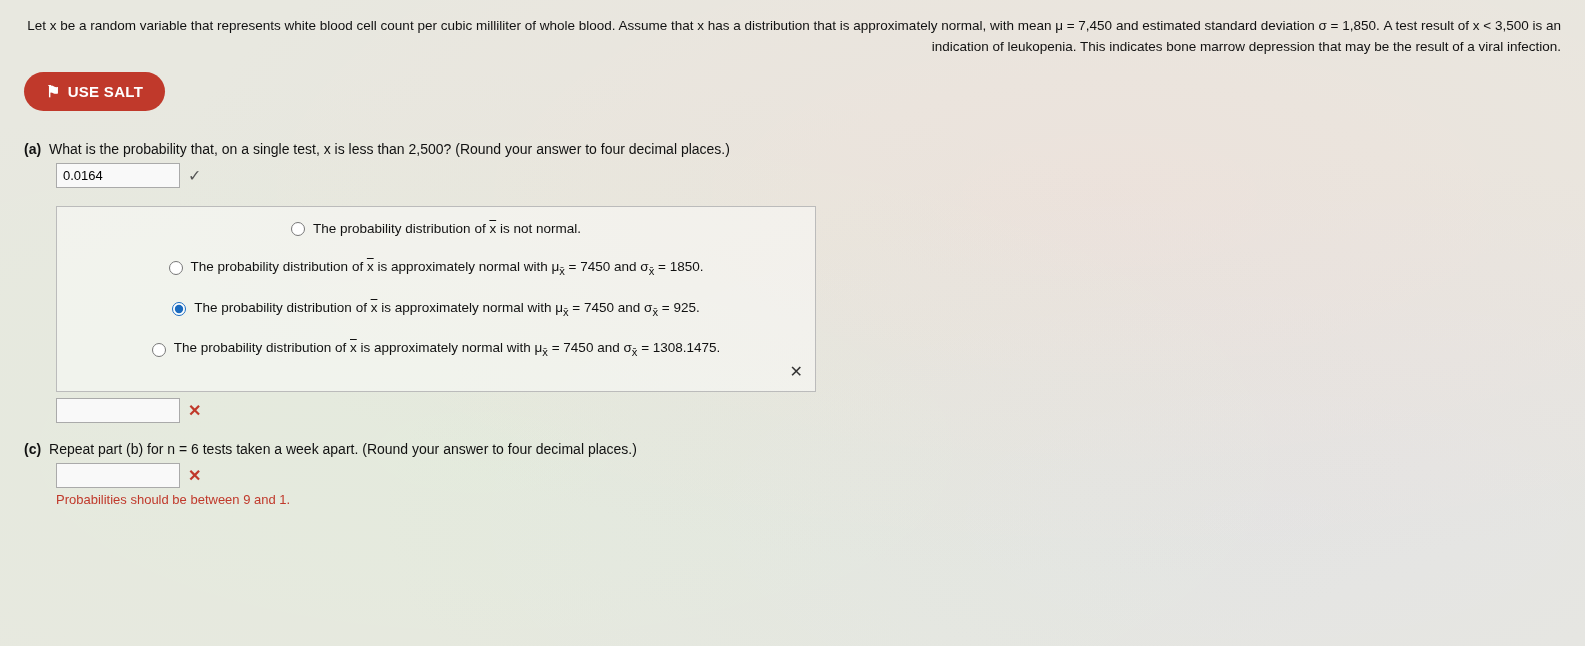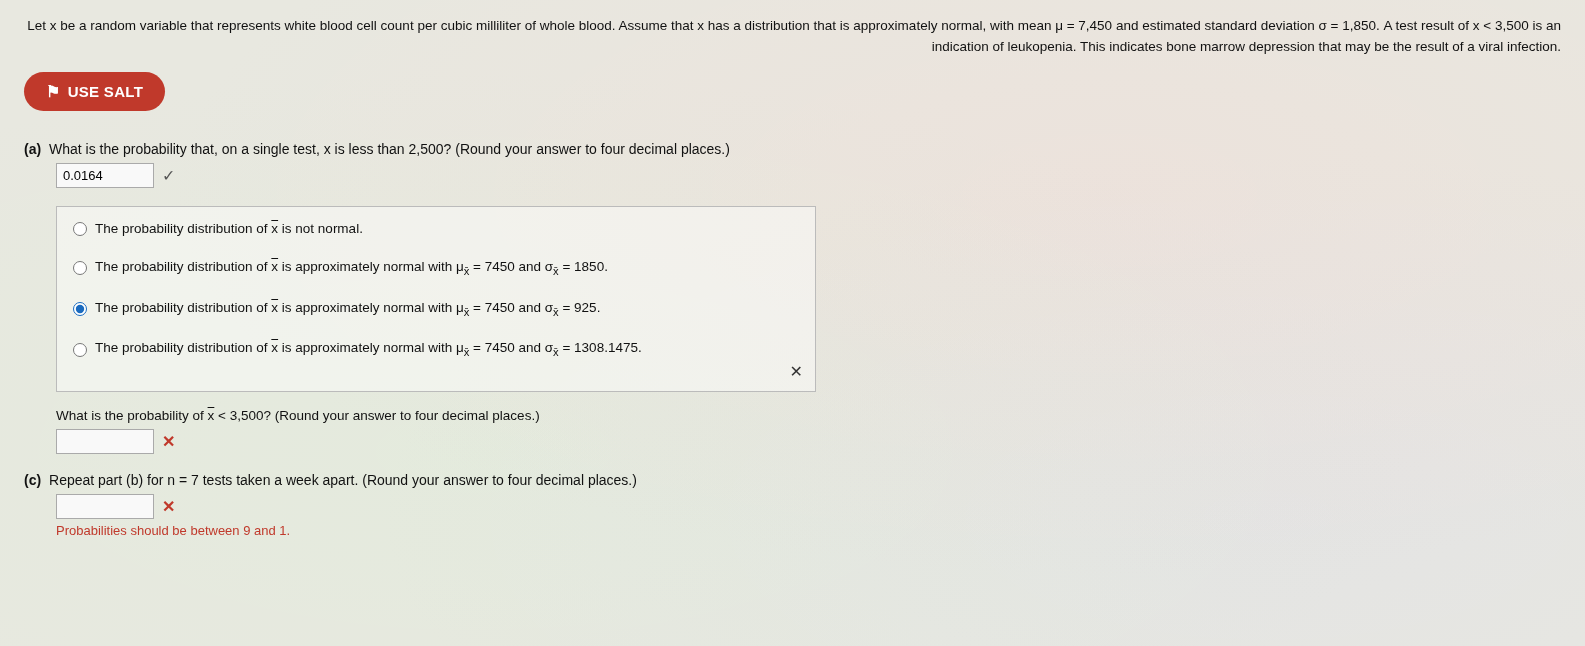--- a/index.html
+++ b/index.html
@@ -50,21 +50,21 @@
       margin-right: 4px;
     }
     .answer-input-row {
       display: flex;
       align-items: center;
       gap: 8px;
       margin-top: 6px;
       margin-left: 32px;
     }
     .answer-input {
-      width: 98px;
+      width: 124px;
       border: 1px solid #aaa;
       background: #f9f9f9;
       padding: 4px 6px;
       font-size: 13px;
       outline: none;
     }
     .check-icon {
       color: #555;
       font-size: 16px;
     }
@@ -82,20 +82,21 @@
       max-width: 760px;
       position: relative;
     }
     .radio-option {
       display: flex;
       align-items: center;
       gap: 8px;
       margin-bottom: 18px;
       font-size: 13.5px;
       line-height: 1.5;
+      justify-content: center;
     }
     .radio-option:last-child {
       margin-bottom: 0;
     }
     .radio-option input[type="radio"] {
       accent-color: #1a6abf;
       width: 14px;
       height: 14px;
       flex-shrink: 0;
     }
@@ -181,34 +182,31 @@
 
     <div class="radio-option">
       <input type="radio" name="part_b" id="b4" style="">
       <label for="b4">
         The probability distribution of <span class="overline">x</span> is approximately normal with μ<sub>x̄</sub> = 7450 and σ<sub>x̄</sub> = 1308.1475.
       </label>
     </div>
     <button class="close-btn">✕</button>
   </div>
 
-  <div class="sub-question">
-    What is the probability of <span class="overline">x</span> &lt; 3,500? (Round your answer to four decimal places.)
-  </div>
   <div class="answer-input-row">
     <input class="answer-input" type="text" value="" style="">
     <span class="x-icon">✕</span>
   </div>
 </div>
 
 
 <div class="part-section">
   <div class="part-label">
     <span class="letter">(c)</span>
-    <span>Repeat part (b) for n = 7 tests taken a week apart. (Round your answer to four decimal places.)</span>
+    <span>Repeat part (b) for n = 6 tests taken a week apart. (Round your answer to four decimal places.)</span>
   </div>
   <div class="answer-input-row">
     <input class="answer-input" type="text" value="" style="">
     <span class="x-icon">✕</span>
   </div>
   <div class="error-text">Probabilities should be between 9 and 1.</div>
 </div>
 
 
 

